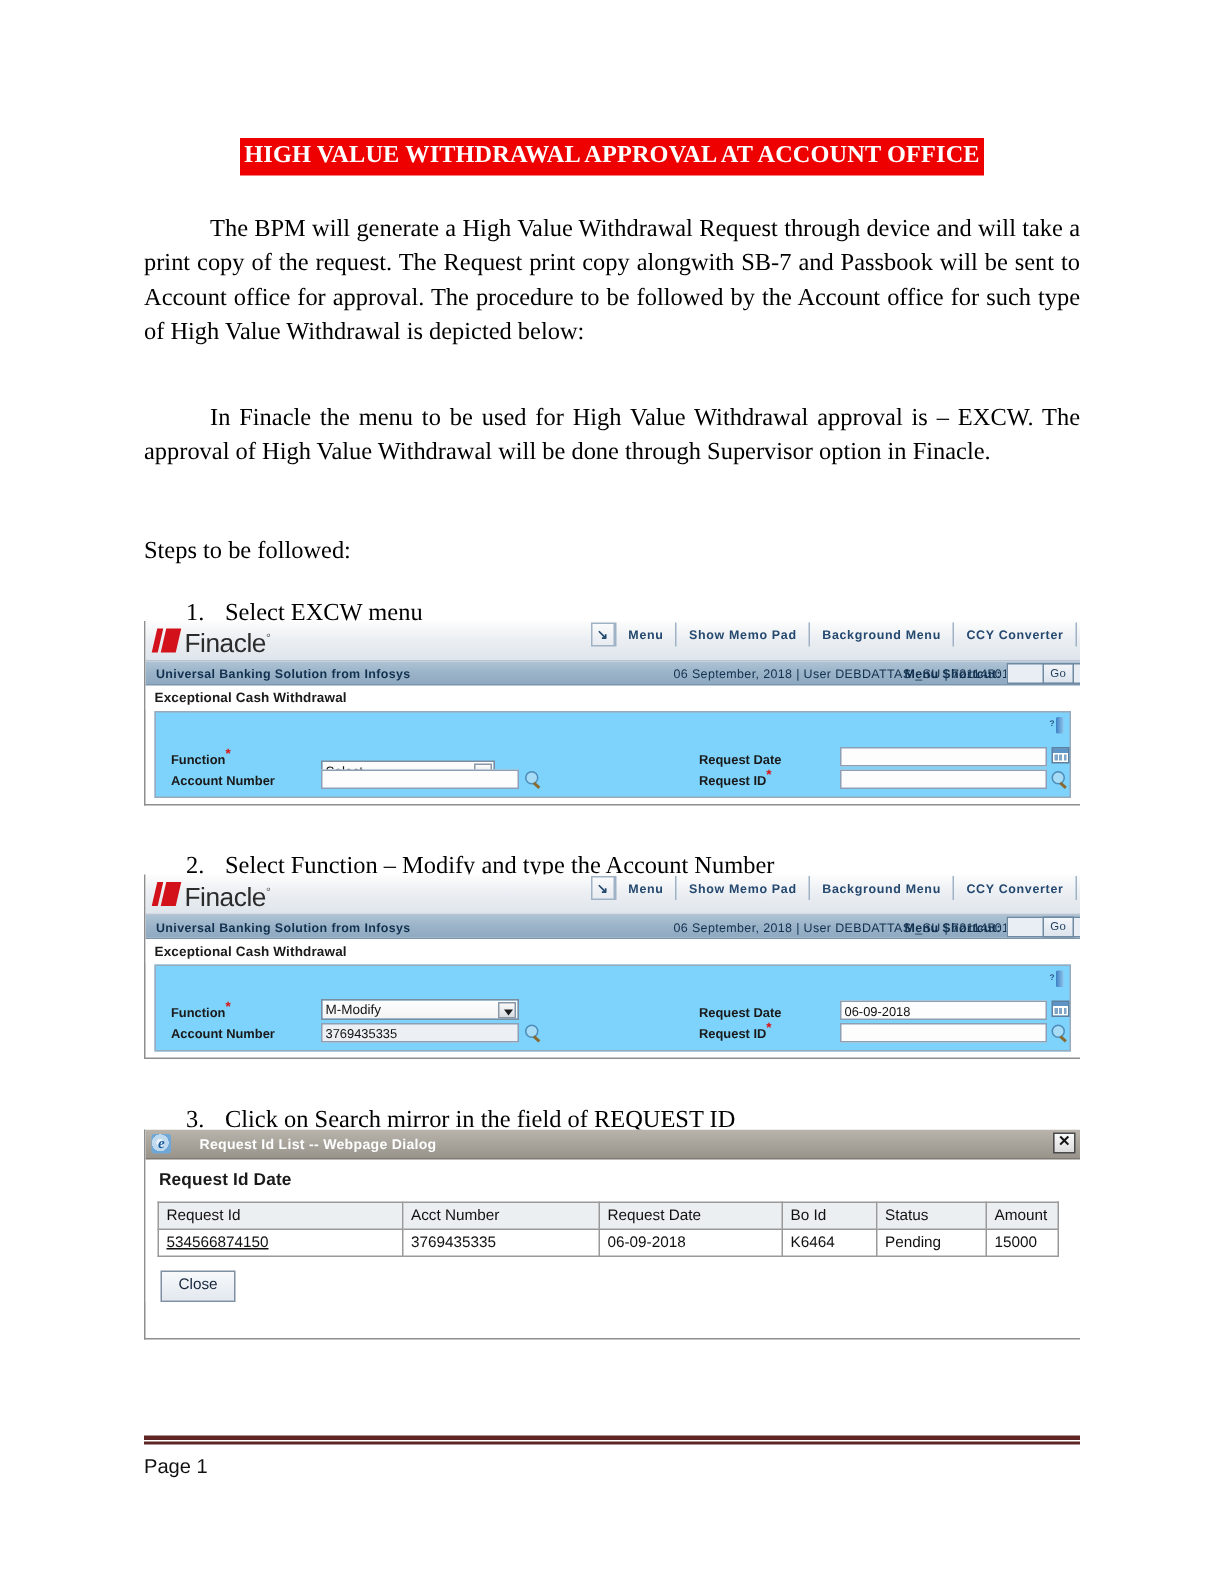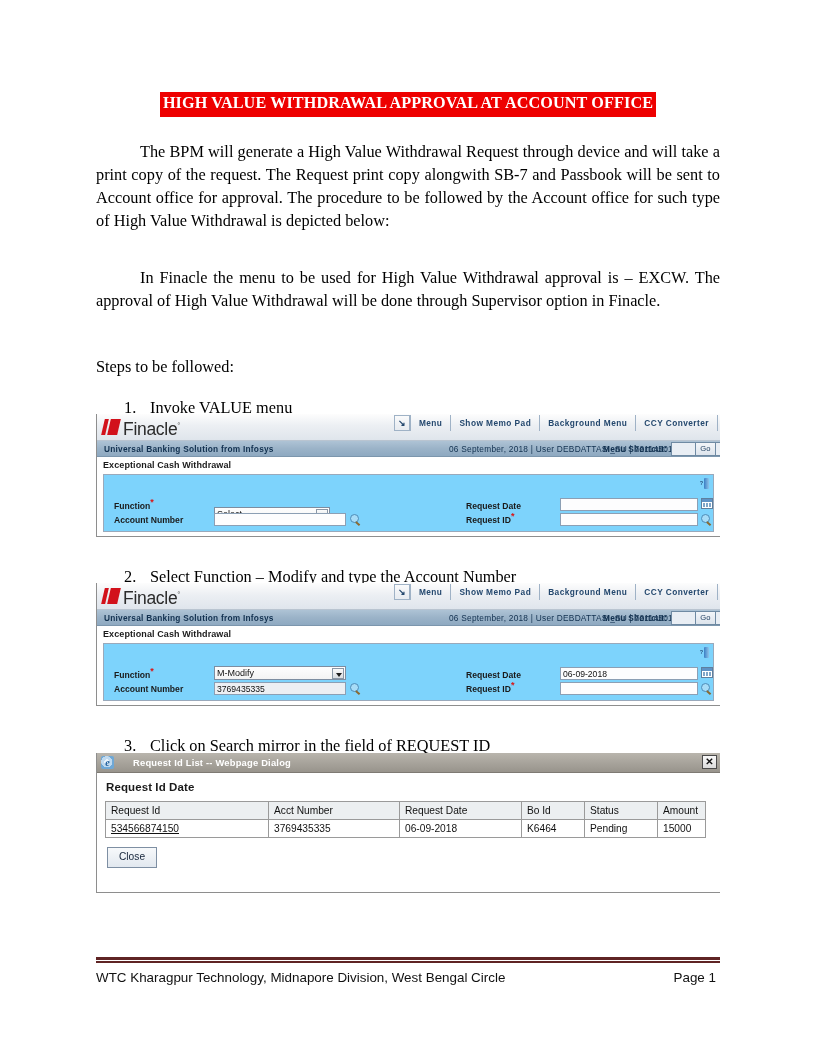--- a/index.html
+++ b/index.html
@@ -478,21 +478,21 @@
 
   <div class="body-block" id="para3">
     <p>Steps to be followed:</p>
   </div>
 
   <div class="body-block" id="para2">
     <p class="indent">In Finacle the menu to be used for High Value Withdrawal approval is – EXCW. The approval of High Value Withdrawal will be done through Supervisor option in Finacle.</p>
   </div>
 
   <div class="step-head" id="step1">
-    <span class="step-num">1.</span><span>Invoke VALUE menu</span>
+    <span class="step-num">1.</span><span>Select EXCW menu</span>
   </div>
 
   <div class="shot" id="shot1">
 
     <div class="fin-topbar">
       <div class="fin-logo">
         <span class="fin-mark">
             <i class="b1"></i>
             <i class="b2"></i>
           </span>
@@ -651,17 +651,16 @@
       <span class="dlg-close-btn">Close</span>
     </div>
   </div>
 
   <div class="footer-rule">
     <div class="r1"></div>
       <div class="r2"></div>
       <div class="r3"></div>
   </div>
   <div class="footer">
-    <span>WTC Kharagpur Technology, Midnapore Division, West Bengal Circle</span>
     <span class="pg">Page 1</span>
   </div>
 
 </div>
 
 </body></html>

